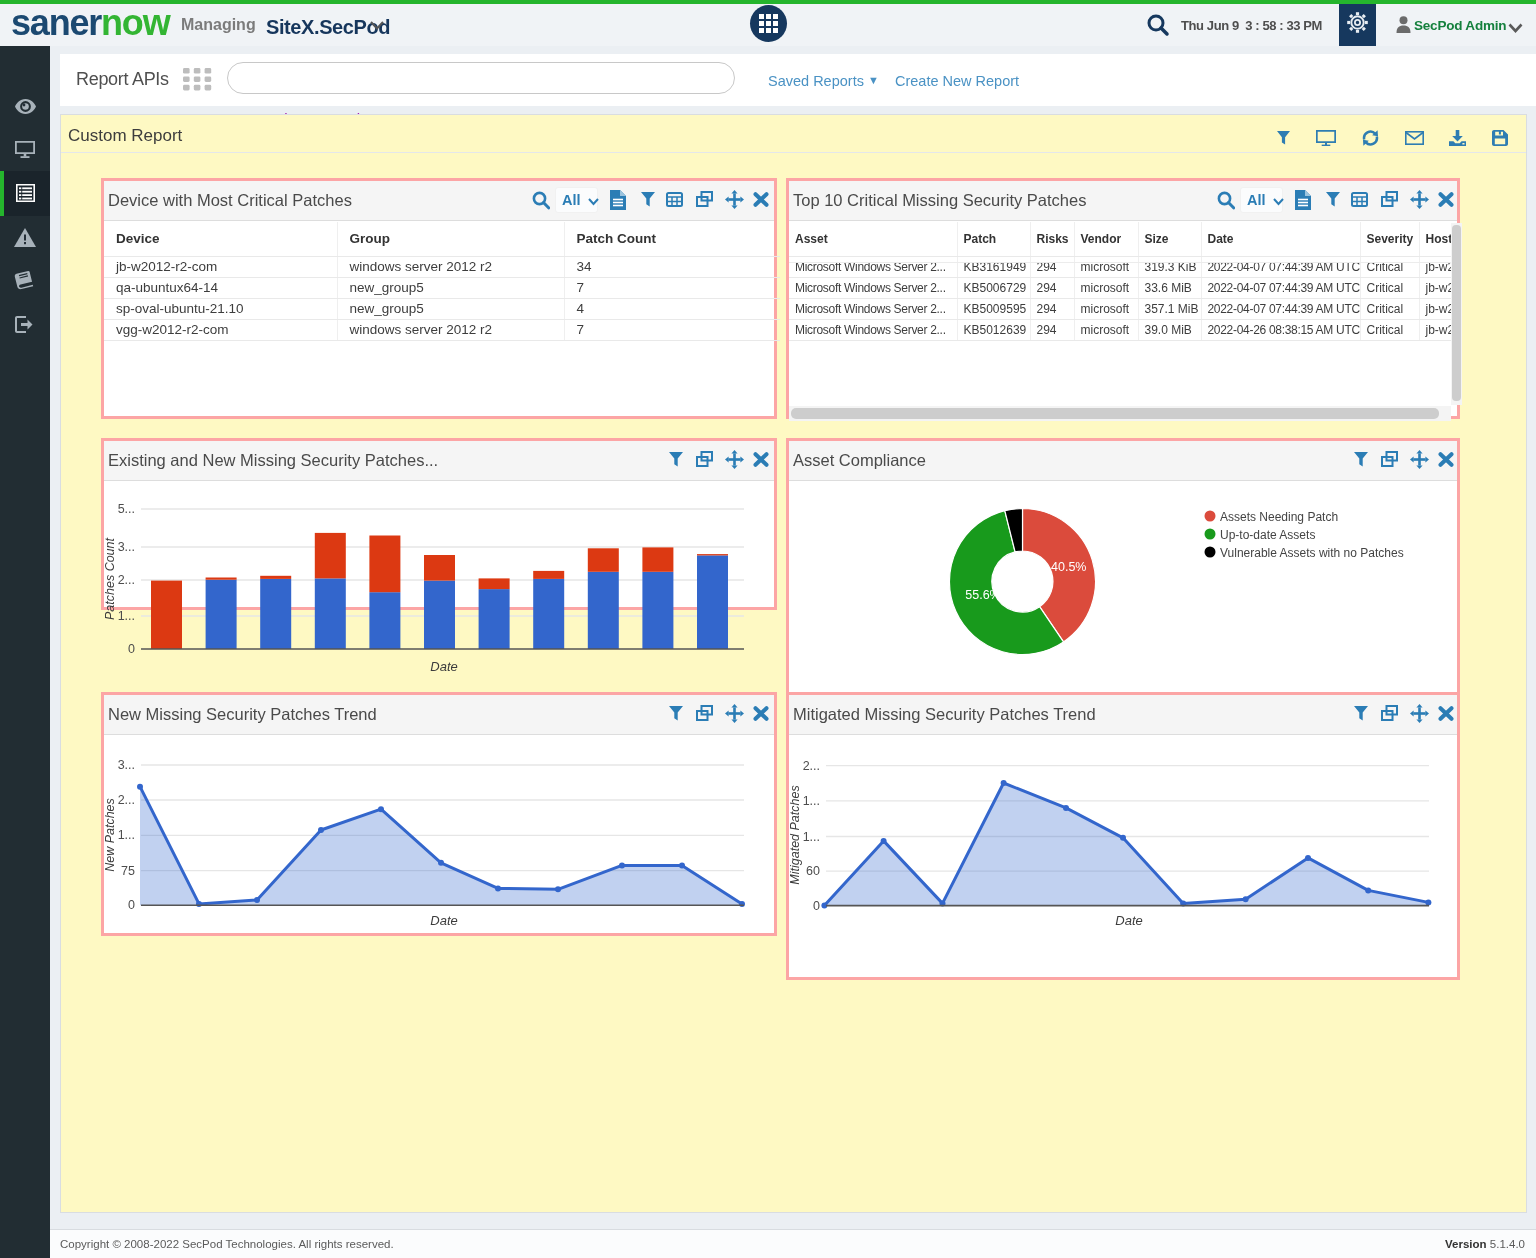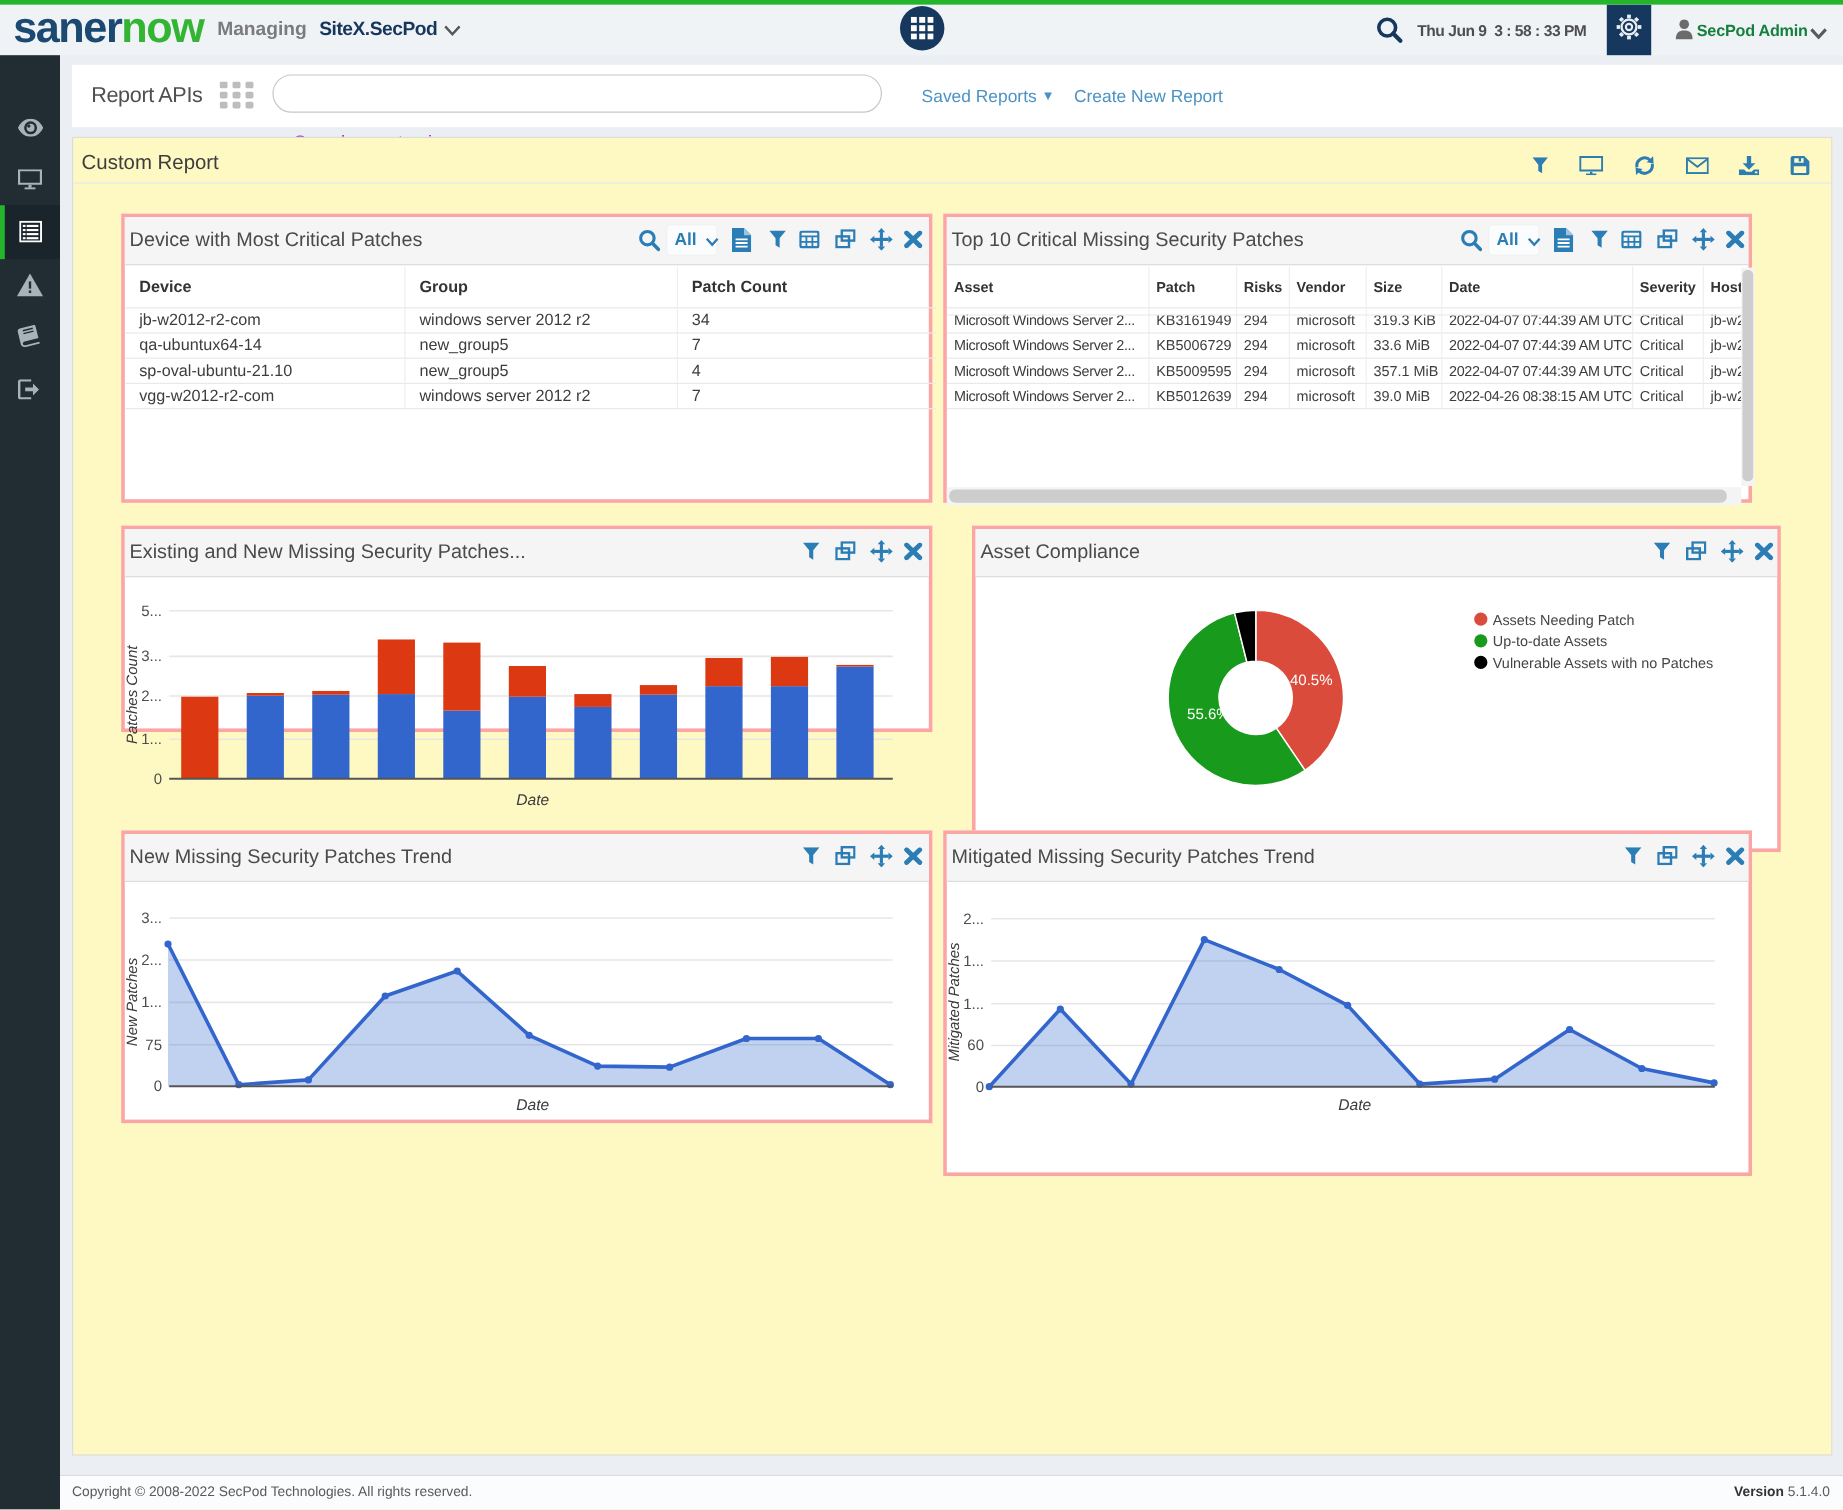--- a/index.html
+++ b/index.html
@@ -6,21 +6,21 @@
 html,body { width:1536px; height:1258px; }
 body { font-family:"Liberation Sans", sans-serif; background:#ebeff3; position:relative; overflow:hidden; }
 .abs { position:absolute; }
 
 #gstrip { left:0; top:0; width:1536px; height:4px; background:#25b52d; }
 
 #hdr { left:0; top:4px; width:1536px; height:42px; background:#f0f3f6; }
 #logo { left:11px; top:1px; font-size:36px; font-weight:bold; letter-spacing:-1.2px; color:#1b4971; line-height:44px; }
 #logo .grn { color:#33b533; }
 #managing { left:181px; top:16px; font-size:16px; color:#7b7b7b; font-weight:bold; }
-#sitex { left:266px; top:16px; font-size:16px; color:#16365c; font-weight:bold; letter-spacing:-0.4px;text-align:center; }
+#sitex { left:266px; top:16px; font-size:20px; color:#16365c; font-weight:bold; letter-spacing:-0.4px;text-align:center; }
 #sitex-chev { left:370px; top:15px; color:#555; font-size:13px; }
 #gridcircle { left:750px; top:5px; width:37px; height:37px; border-radius:50%; background:#16385e; }
 #timestr { left:1181px; top:18px; font-size:13px; color:#4e4e4e; font-weight:bold; letter-spacing:-0.4px; }
 #geartile { left:1339px; top:4px; width:37px; height:42px; background:#16385e; }
 #usr { left:1414px; top:18px; font-size:13.5px; color:#15803d; font-weight:bold; letter-spacing:-0.2px; }
 
 #sidebar { left:0; top:46px; width:50px; height:1212px; background:#222d33; }
 #sbact { position:absolute; left:0; top:171px; width:50px; height:45px; background:#1a242b; border-left:4px solid #25b52d; }
 
 #nav { left:60px; top:54px; width:1476px; height:52px; background:#fff; }
@@ -478,21 +478,21 @@
         <text x="31" y="32" font-size="12.5" fill="#4d4d4d" text-anchor="end">5...</text>
         <text x="31" y="70" font-size="12.5" fill="#4d4d4d" text-anchor="end">3...</text>
         <text x="31" y="103" font-size="12.5" fill="#4d4d4d" text-anchor="end">2...</text>
         <text x="31" y="139" font-size="12.5" fill="#4d4d4d" text-anchor="end">1...</text>
         <text x="31" y="172" font-size="12.5" fill="#4d4d4d" text-anchor="end">0</text>
         <text x="340" y="190" font-size="13" fill="#3c3c3c" text-anchor="middle" font-style="italic">Date</text>
         <text x="10" y="98" font-size="12.5" fill="#3c3c3c" text-anchor="middle" font-style="italic" transform="rotate(-90 10 98)">Patches Count</text>
       </svg>
 </div>
 
-<div class="panel" style="left:725px;top:323px;width:674px;height:272px;margin-left:24px;">
+<div class="panel" style="left:725px;top:323px;width:674px;height:272px;">
 <div class="phead"></div>
 <div class="ptitle">Asset Compliance</div>
 <svg class="abs" style="left:565px;top:11px" width="14" height="15" viewBox="0 0 14 15">
         <path d="M0 0 H14 L8.7 6.6 V14.4 L5.3 12.3 V6.6 Z" fill="#2b7db5"></path>
       </svg>
 <svg class="abs" style="left:592px;top:10px" width="17" height="16" viewBox="0 0 17 16">
         <g fill="none" stroke="#2b7db5" stroke-width="2">
           <rect x="5.5" y="1" width="10.5" height="8.5"></rect>
           <rect x="1" y="6" width="10.5" height="9"></rect>
         </g>

